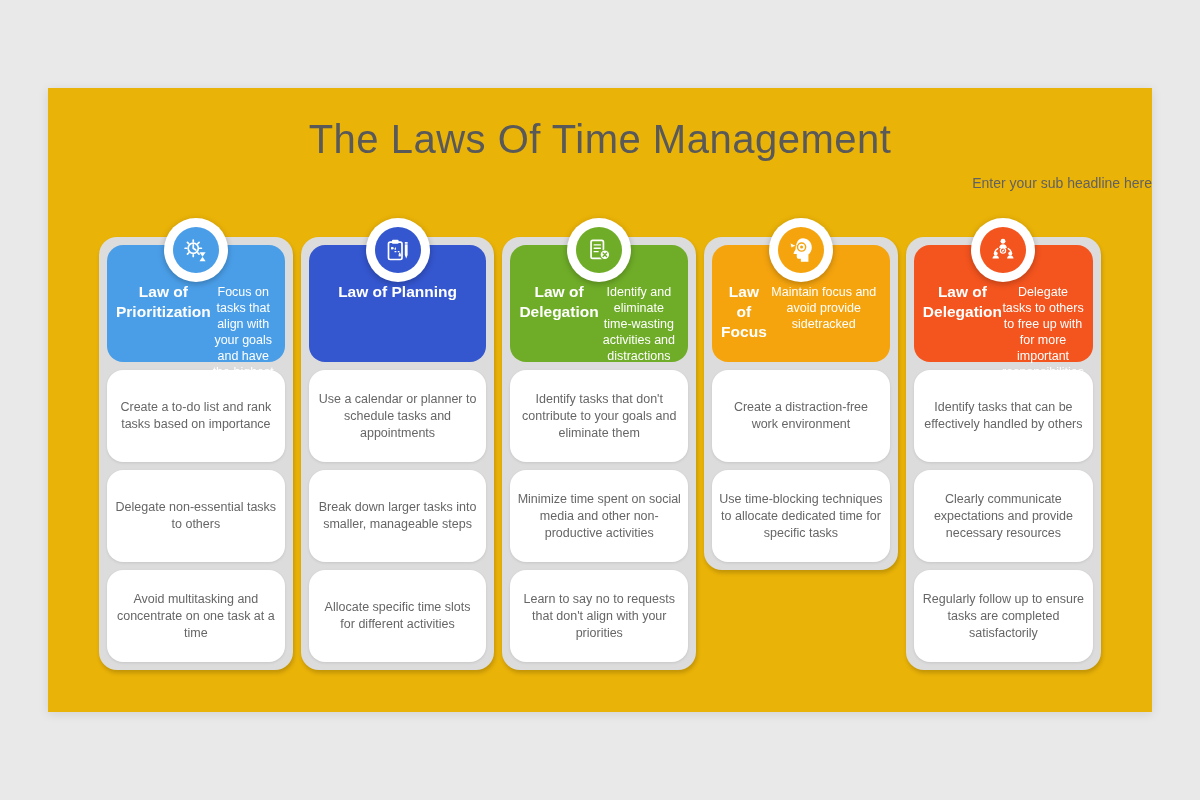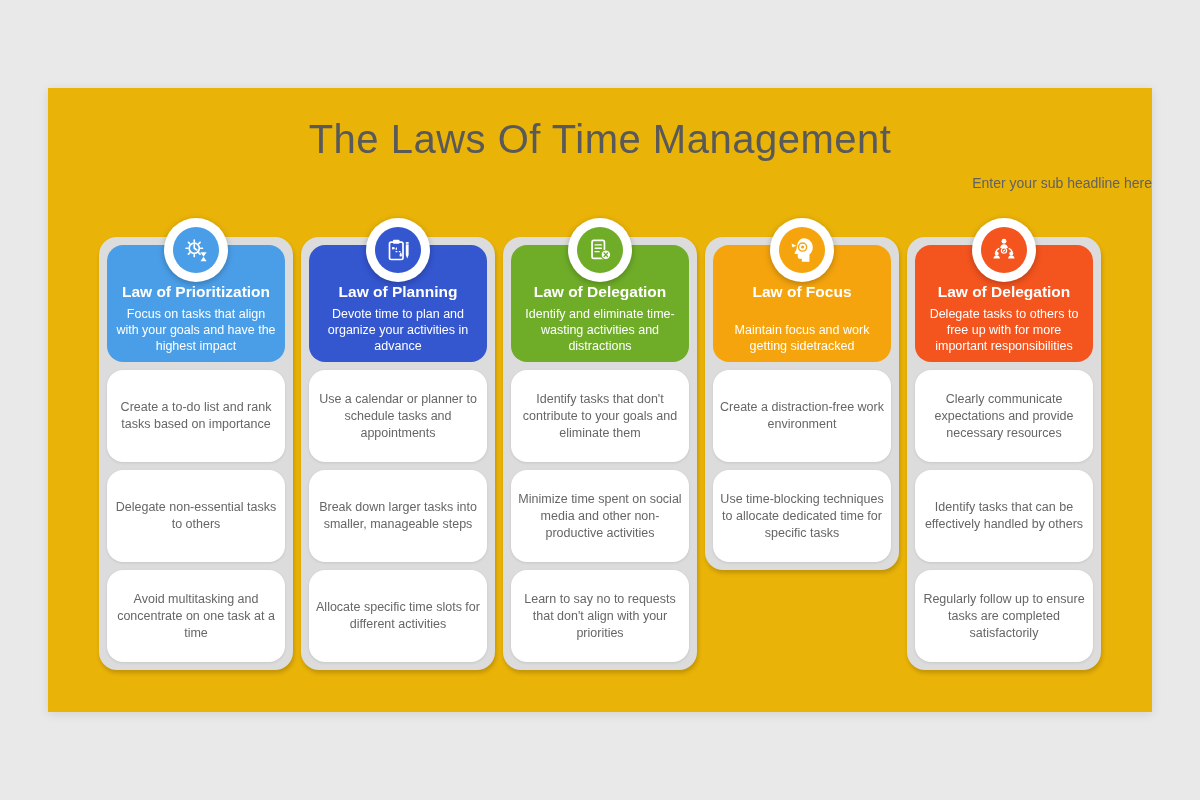--- a/index.html
+++ b/index.html
@@ -37,22 +37,22 @@
     width:46px;height:46px;border-radius:50%;background:var(--c);
     display:flex;align-items:center;justify-content:center;
   }
   .gray-box{
     margin-top:19px;background:#dcdcdc;border-radius:18px;padding:8px;
     box-shadow:1px 3px 4px rgba(0,0,0,0.18);
   }
   .header-card{
     height:117px;box-sizing:border-box;border-radius:16px;
     background:var(--c);color:#fff;text-align:center;
-    padding:37px 9px 8px;display:flex;flex-direction:column;
-    justify-content:space-between;
+    padding:37px 9px 8px;display:flex;flex-direction:row;
+    justify-content:center;
   }
   .law-title{font-size:15.5px;font-weight:700;line-height:20px;}
   .law-desc{font-size:12.5px;line-height:16px;margin-top:2px;}
   .tip-card{
     height:92px;box-sizing:border-box;border-radius:16px;background:#fff;
     margin-top:8px;display:flex;align-items:center;justify-content:center;
     text-align:center;padding:0 7px;
     font-size:12.5px;line-height:17px;color:#666666;
     box-shadow:0 1px 3px rgba(0,0,0,0.10);
   }
@@ -115,21 +115,20 @@
               <rect x="37" y="13" width="5" height="19"></rect>
               <path d="M37 32h5l-2.5 6z"></path>
               <rect x="37" y="9" width="5" height="3"></rect>
             </g>
           </svg>
         </div>
       </div>
       <div class="gray-box">
         <div class="header-card">
           <div class="law-title">Law of Planning</div>
-          <div class="law-desc">Devote time to plan and organize your activities in advance</div>
         </div>
         <div class="tip-card">
             <span>Use a calendar or planner to schedule tasks and appointments</span>
           </div>
         <div class="tip-card">
             <span>Break down larger tasks into smaller, manageable steps</span>
           </div>
         <div class="tip-card">
             <span>Allocate specific time slots for different activities</span>
           </div>
@@ -171,21 +170,21 @@
             <path fill="#fff" d="M27 4c8.8 0 15.5 6.9 15.5 15.5 0 5-2.3 9.2-5.8 12V44h-13v-5h-3.5c-1.9 0-3.5-1.6-3.5-3.5V31h-4.3c-1 0-1.6-1.1-1.1-2l3.4-6.1C15.2 11.7 19.5 4 27 4z"></path>
             <circle cx="25" cy="19" r="7" fill="none" style="stroke:var(--c)" stroke-width="2.4"></circle>
             <circle cx="25" cy="19" r="2.6" style="fill:var(--c)"></circle>
             <path style="fill:#fff;stroke:var(--c);stroke-width:1.5" d="M5 11.5l11 5-8.8 4z"></path>
           </svg>
         </div>
       </div>
       <div class="gray-box">
         <div class="header-card">
           <div class="law-title">Law of Focus</div>
-          <div class="law-desc">Maintain focus and work getting sidetracked</div>
+          <div class="law-desc">Maintain focus and avoid provide sidetracked</div>
         </div>
         <div class="tip-card">
             <span>Create a distraction-free work environment</span>
           </div>
         <div class="tip-card">
             <span>Use time-blocking techniques to allocate dedicated time for specific tasks</span>
           </div>
       </div>
     </div>
 
@@ -207,24 +206,24 @@
             <path d="M22.3 25l1.3 1.3 2.4-2.8" fill="none" stroke="#fff" stroke-width="1.8"></path>
           </svg>
         </div>
       </div>
       <div class="gray-box">
         <div class="header-card">
           <div class="law-title">Law of Delegation</div>
           <div class="law-desc">Delegate tasks to others to free up with for more important responsibilities</div>
         </div>
         <div class="tip-card">
+            <span>Identify tasks that can be effectively handled by others</span>
+          </div>
+        <div class="tip-card">
             <span>Clearly communicate expectations and provide necessary resources</span>
-          </div>
-        <div class="tip-card">
-            <span>Identify tasks that can be effectively handled by others</span>
           </div>
         <div class="tip-card">
             <span>Regularly follow up to ensure tasks are completed satisfactorily</span>
           </div>
       </div>
     </div>
 
   </div>
 </div>
 

